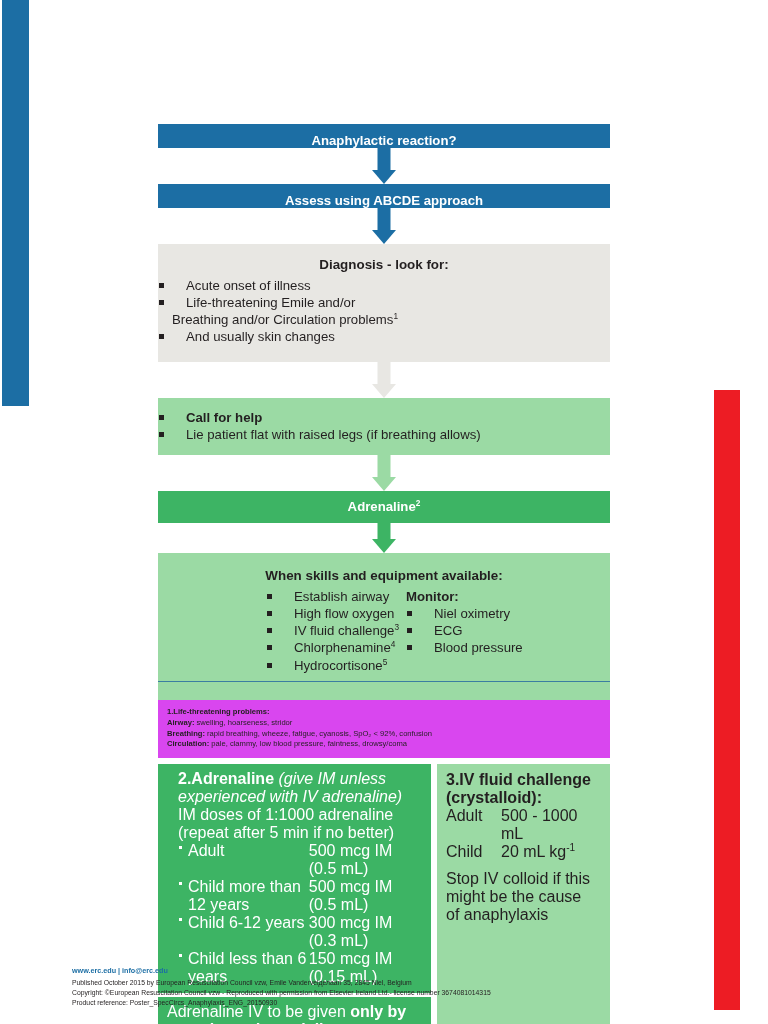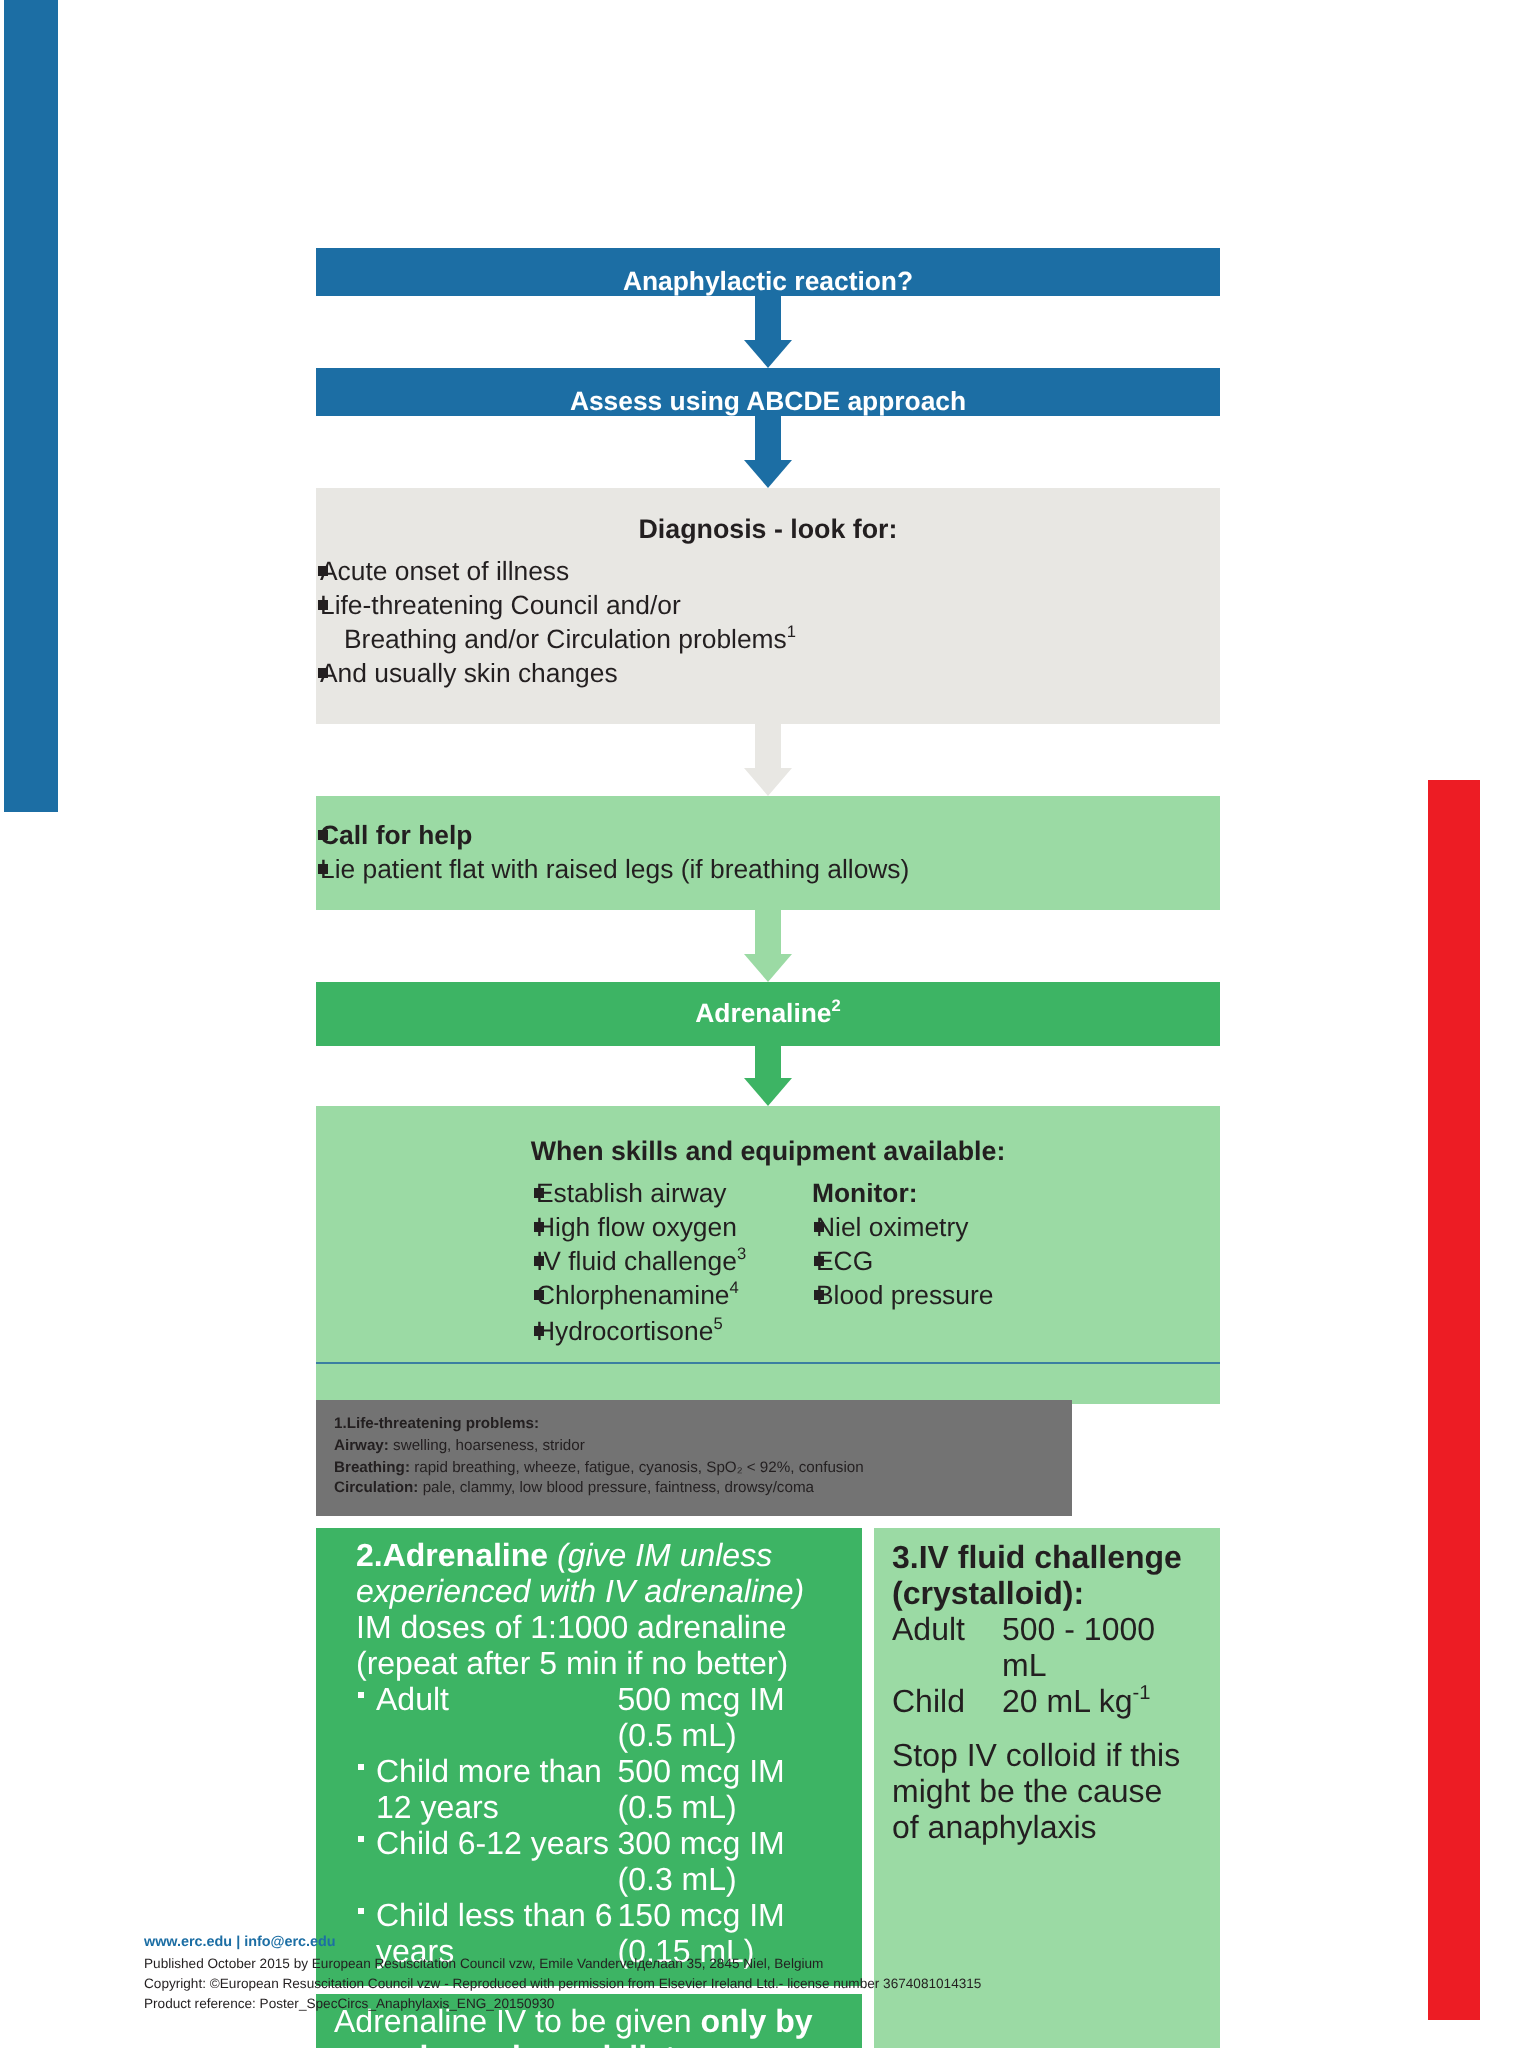--- a/index.html
+++ b/index.html
@@ -112,21 +112,21 @@
     margin-bottom: 5px;
   }
 
   ul.bullets {
     margin: 0; padding: 0;
     list-style: none;
   }
   ul.bullets li {
     font-size: 13.2px;
     line-height: 1.30;
-    padding-left: 2px;
+    padding-left: 28px;
     position: relative;
   }
   ul.bullets li.sq::before {
     content: "";
     position: absolute;
     left: 1px; top: 6px;
     width: 5px; height: 5px;
     background: #231f20;
   }
   ul.bullets li.cont { padding-left: 14px; }
@@ -197,25 +197,25 @@
     position: absolute;
     left: 158px; top: 681px;
     width: 452px; height: 1px;
     background: #3b7ea1;
   }
 
   
   .notes { position: absolute; left: 158px; top: 700px; width: 452px; }
 
   .note-grey {
-    background: #737373;
+    background: #d946ef;
     padding: 7px 9px 8px 9px;
     font-size: 7.6px;
     line-height: 1.42;
-    width: 378px;
+    width: 452px;
   }
   .note-grey .t { font-weight: bold; }
 
   .notes-mid {
     display: flex;
     gap: 6px;
     margin-top: 6px;
   }
   .n2 { width: 273px; }
   .n2-top {
@@ -288,21 +288,21 @@
 
     <div class="arrow blue">
       <i class="stem"></i>
       <i class="head"></i>
     </div>
 
     <div class="box box-grey">
       <div class="box-heading">Diagnosis - look for:</div>
       <ul class="bullets diag-list">
         <li class="sq">Acute onset of illness</li>
-        <li class="sq">Life-threatening Council and/or</li>
+        <li class="sq">Life-threatening Emile and/or</li>
         <li class="cont"><span>Breathing and/or Circulation problems</span><sup>1</sup></li>
         <li class="sq">And usually skin changes</li>
       </ul>
     </div>
 
     <div class="arrow grey">
       <i class="stem"></i>
       <i class="head"></i>
     </div>
 

